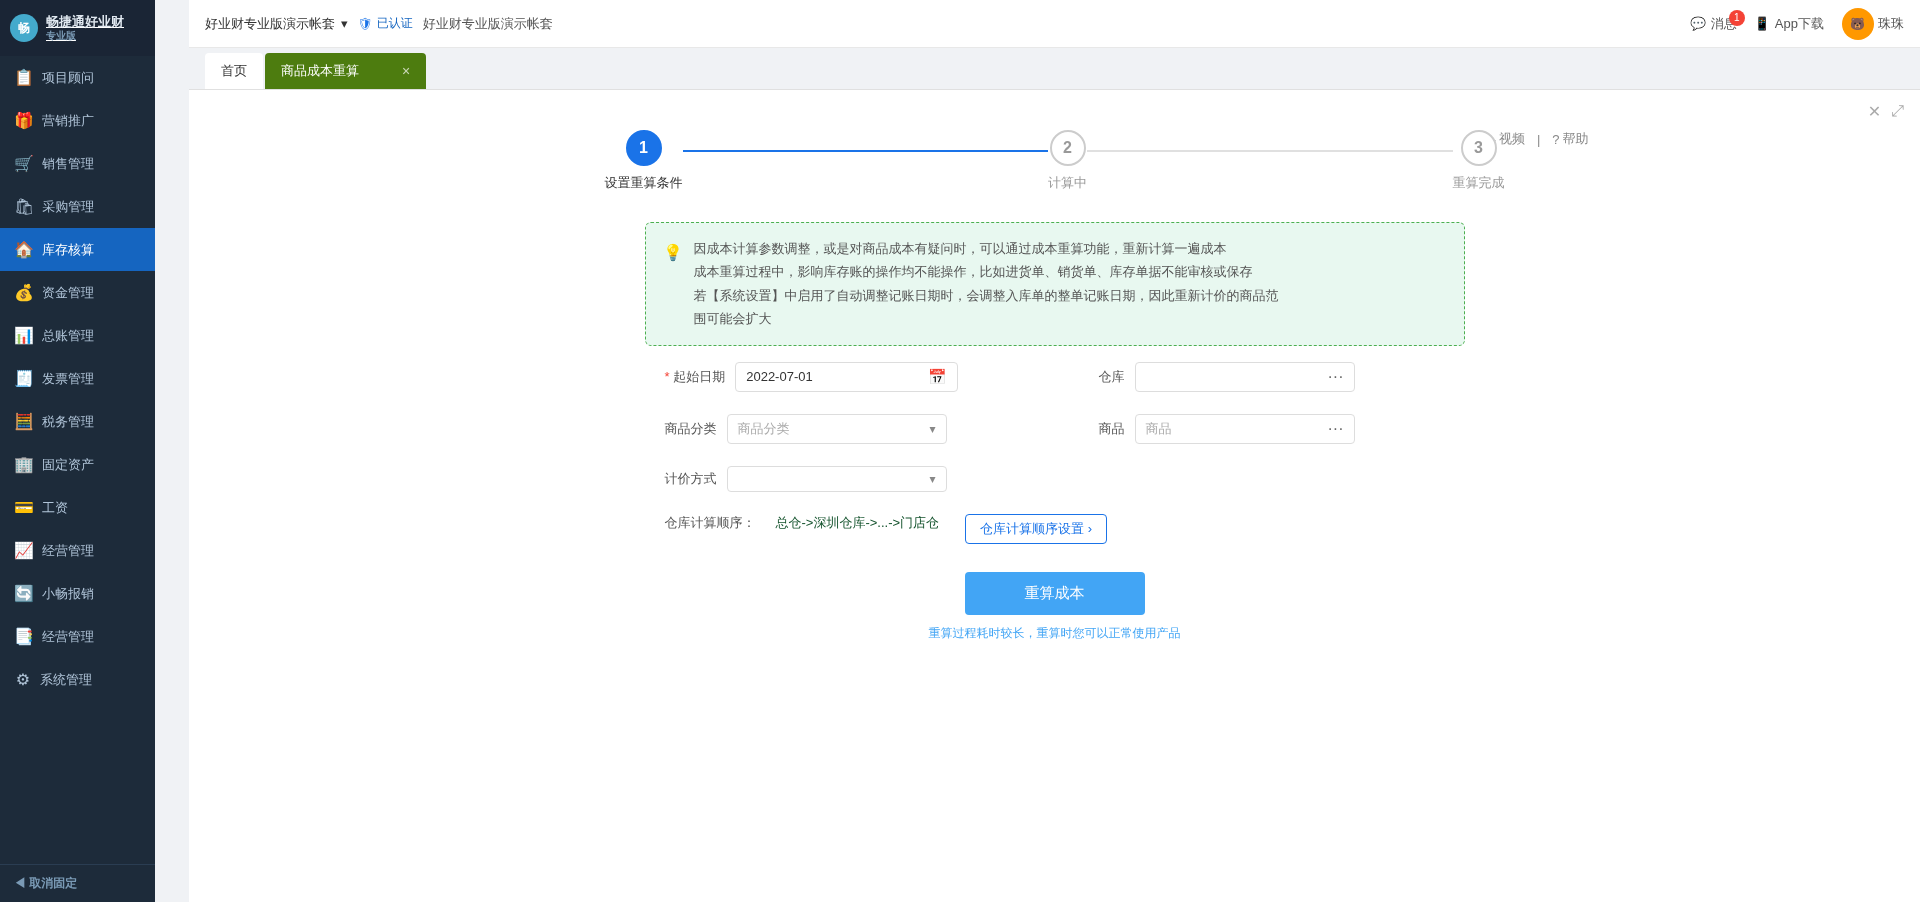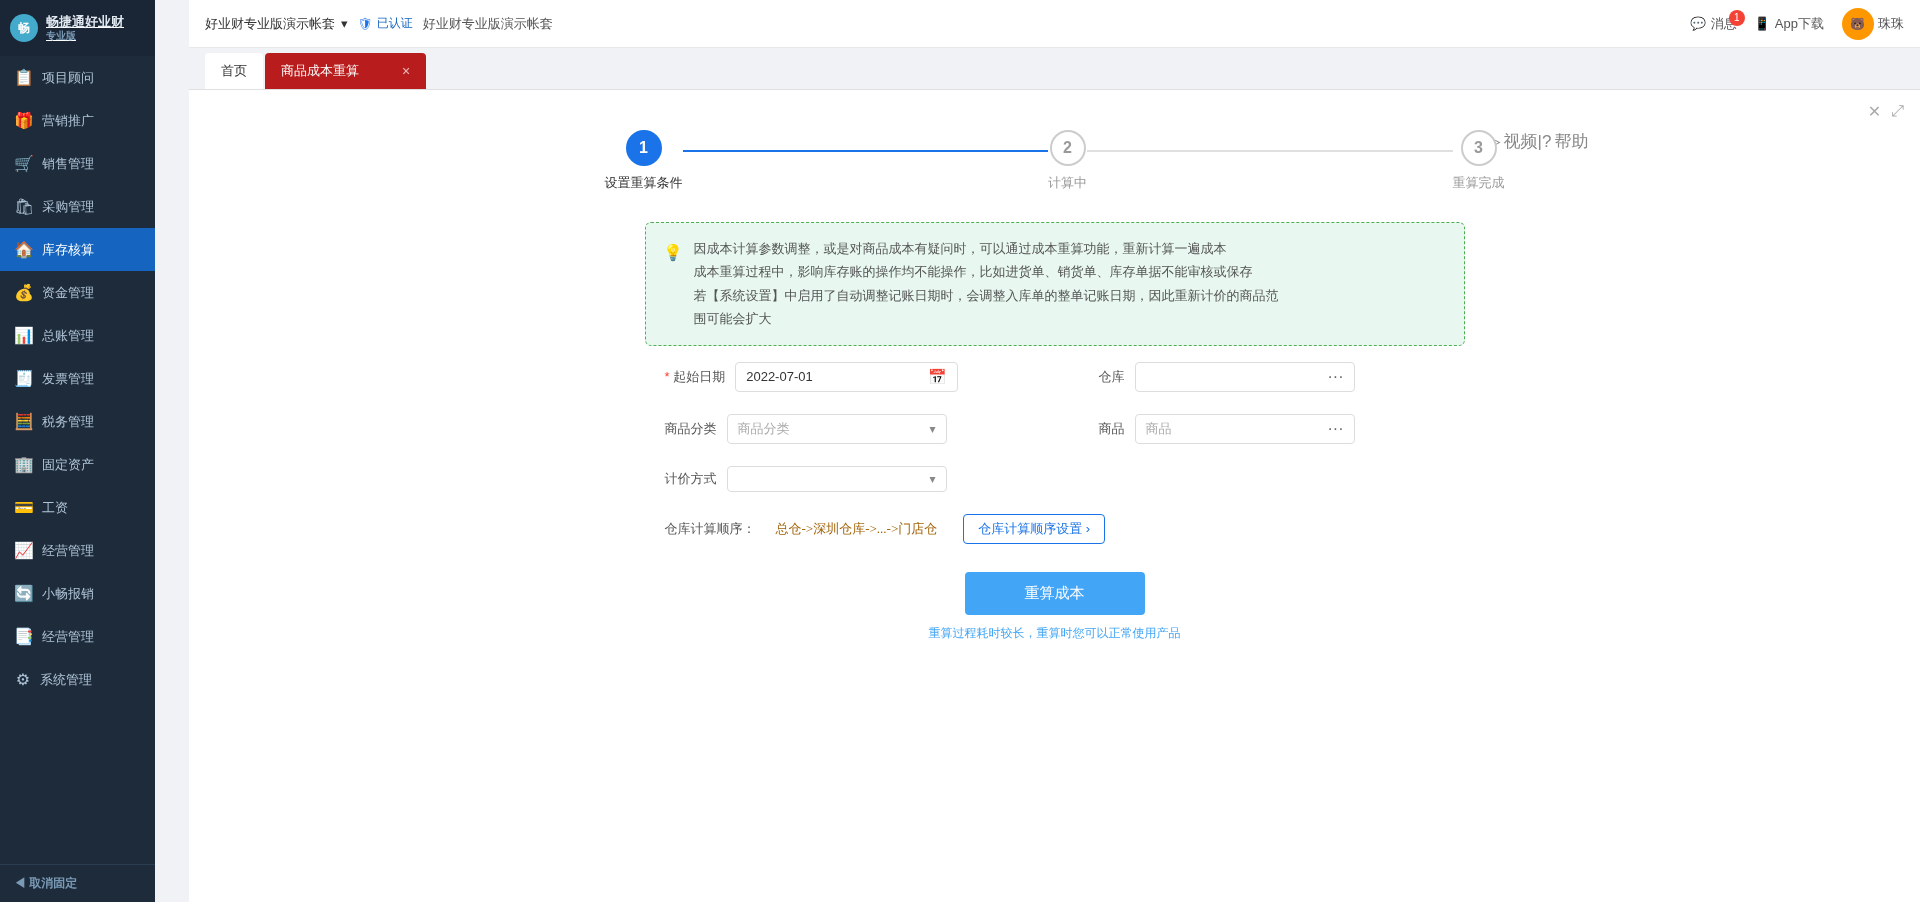--- a/index.html
+++ b/index.html
@@ -152,21 +152,21 @@
       display: flex;
       align-items: center;
       gap: 8px;
       border-radius: 4px 4px 0 0;
       cursor: pointer;
       font-size: 13px;
       background: transparent;
       color: #555;
     }
     .tab.active {
-      background: #b91c1c;
+      background: #4d7c0f;
       color: white;
       gap: 43px;
     }
     .tab .close-btn {
       font-size: 14px;
       opacity: 0.7;
       cursor: pointer;
     }
     .tab.home-tab { color: #333; background: white; }
 
@@ -238,22 +238,23 @@
       min-width: 200px;
       margin-bottom: 20px;
       position: relative;
     }
     .step-line.active-line { background: #1a73e8; }
     .steps-help {
       position: absolute;
       right: 16px;
       top: 40px;
       display: flex;
+      gap: 12px;
       color: #888;
-      font-size: 17px;
+      font-size: 13px;
     }
     .steps-help span { cursor: pointer; display: flex; align-items: center; gap: 3px; }
 
     
     .info-box {
       margin: 10px auto;
       max-width: 820px;
       background: #e8f8f0;
       border: 1px dashed #4caf50;
       border-radius: 6px;
@@ -334,28 +335,27 @@
       min-width: 220px;
       cursor: pointer;
       justify-content: flex-end;
     }
     .form-dots-wrapper .dots { color: #666; font-size: 16px; }
     .form-dots-wrapper .placeholder { color: #aaa; flex: 1; font-size: 13px; }
 
     
     .warehouse-row {
       display: flex;
-      align-items: center;
       max-width: 820px;
       margin: 0 auto 28px;
       padding: 0 20px;
       gap: 10px;
     }
     .warehouse-label { color: #555; font-size: 13px; min-width: 60px; text-align: right; padding-right: 10px; }
-    .warehouse-value { color: #a16207; font-size: 13px; font-family: Liberation Serif, serif; }
+    .warehouse-value { color: #14532d; font-size: 13px; }
     .warehouse-btn {
       background: white;
       border: 1px solid #1a73e8;
       color: #1a73e8;
       border-radius: 4px;
       padding: 5px 14px;
       font-size: 13px;
       cursor: pointer;
       display: flex;
       align-items: center;

